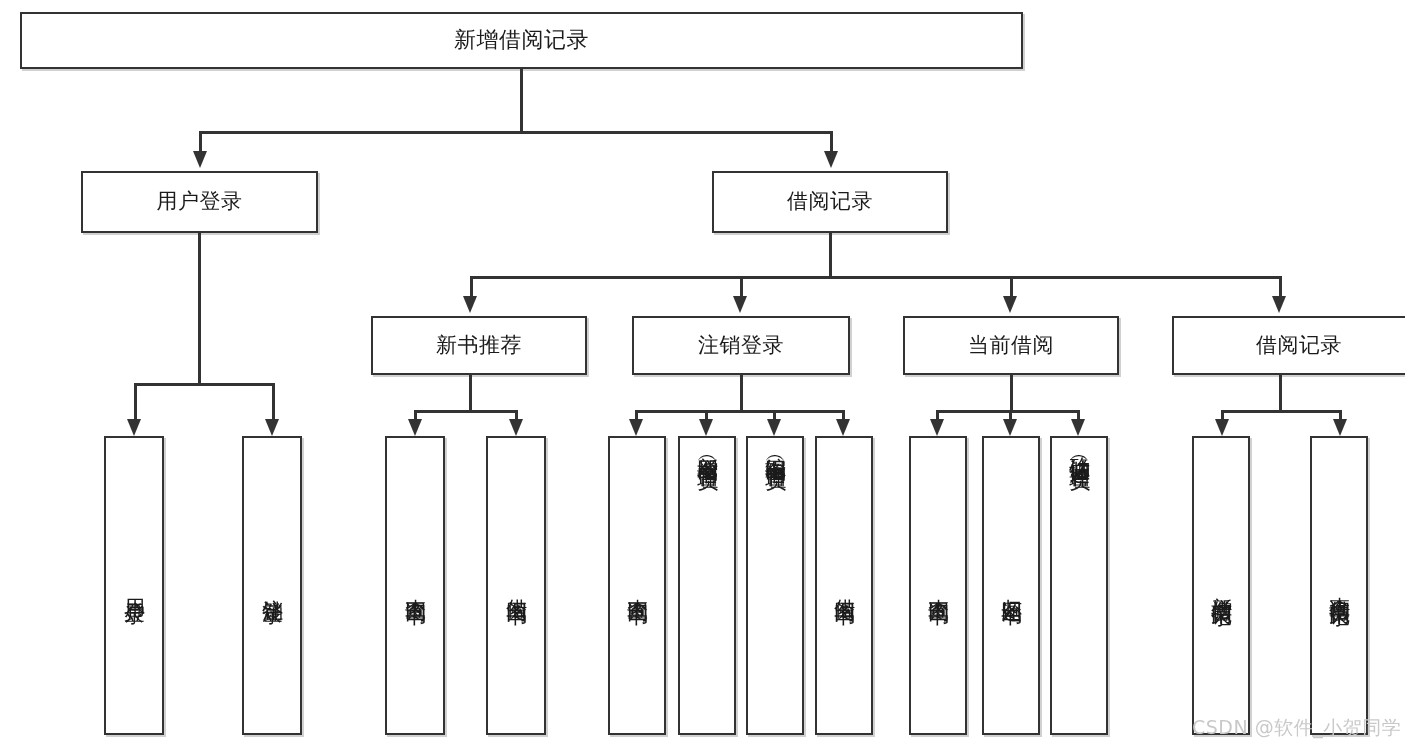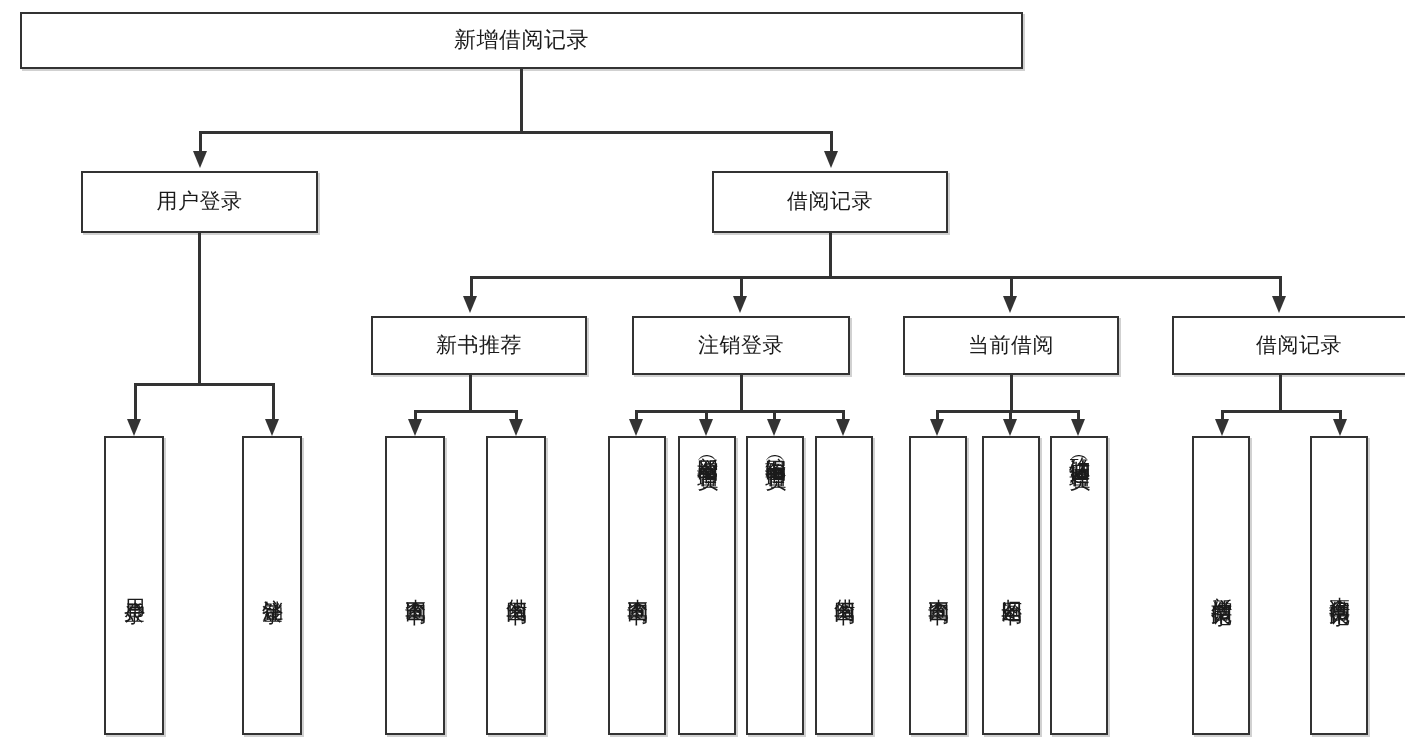--- a/index.html
+++ b/index.html
@@ -212,14 +212,15 @@
   <div class="arrow" style="left:1003px; top:419px;"></div>
   <div class="arrow" style="left:1071px; top:419px;"></div>
 
   <div class="ln v" style="left:1279px; top:375px; height:35px;"></div>
   <div class="ln h" style="left:1221px; top:410px; width:118px;"></div>
   <div class="ln v" style="left:1221px; top:410px; height:10px;"></div>
   <div class="ln v" style="left:1339px; top:410px; height:10px;"></div>
   <div class="arrow" style="left:1215px; top:419px;"></div>
   <div class="arrow" style="left:1333px; top:419px;"></div>
 
+  <div class="watermark" style="left:1192px; top:715px;">CSDN @软件_小贺同学</div>
 
 </div>
 
 </body></html>

